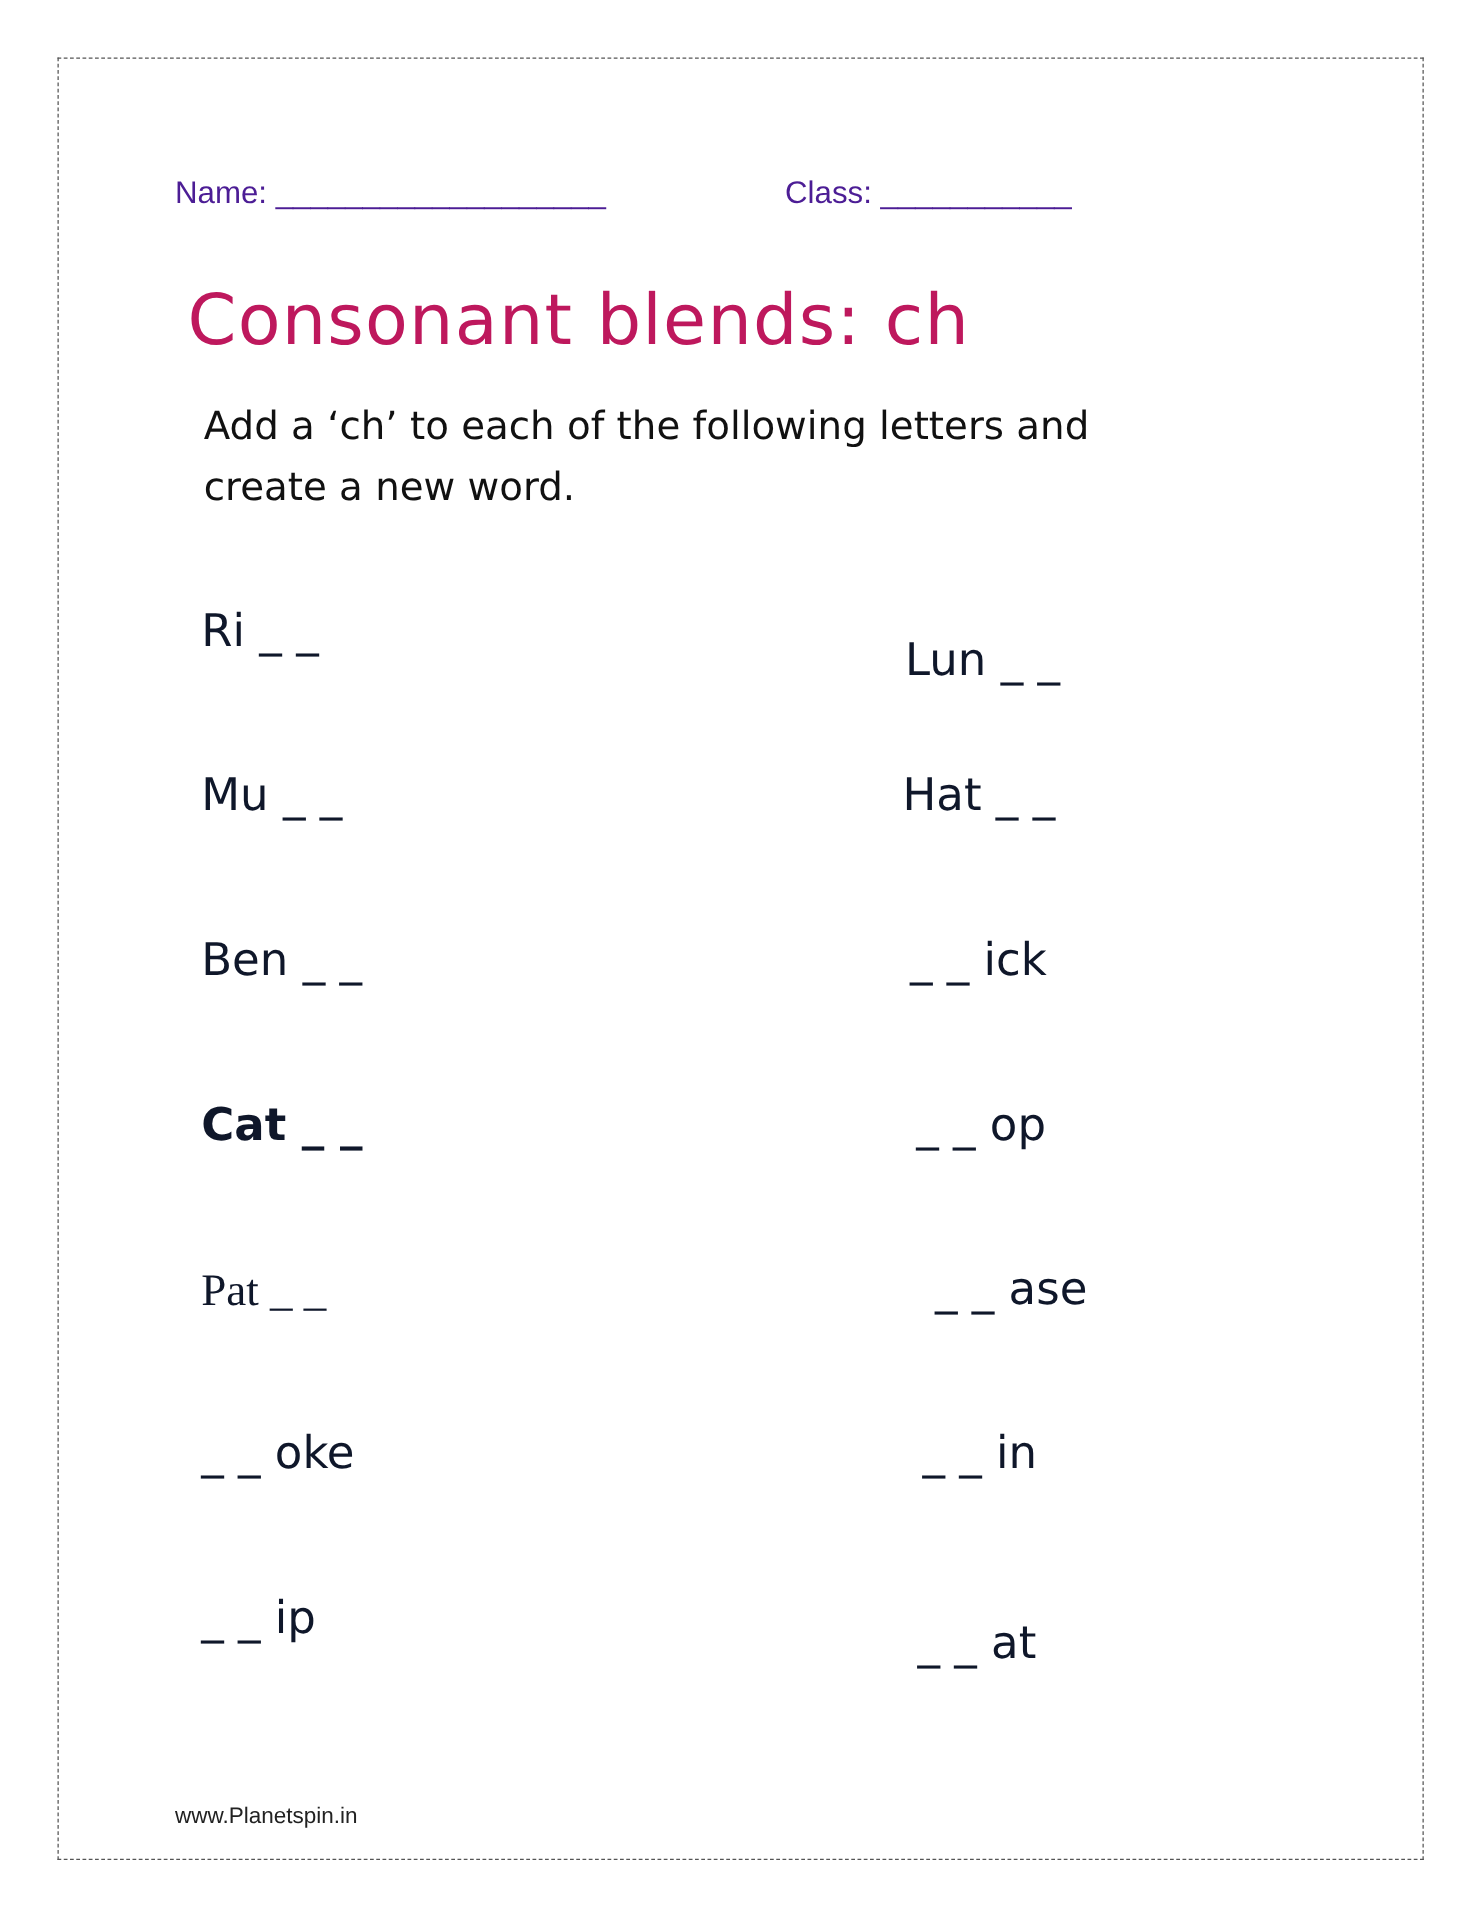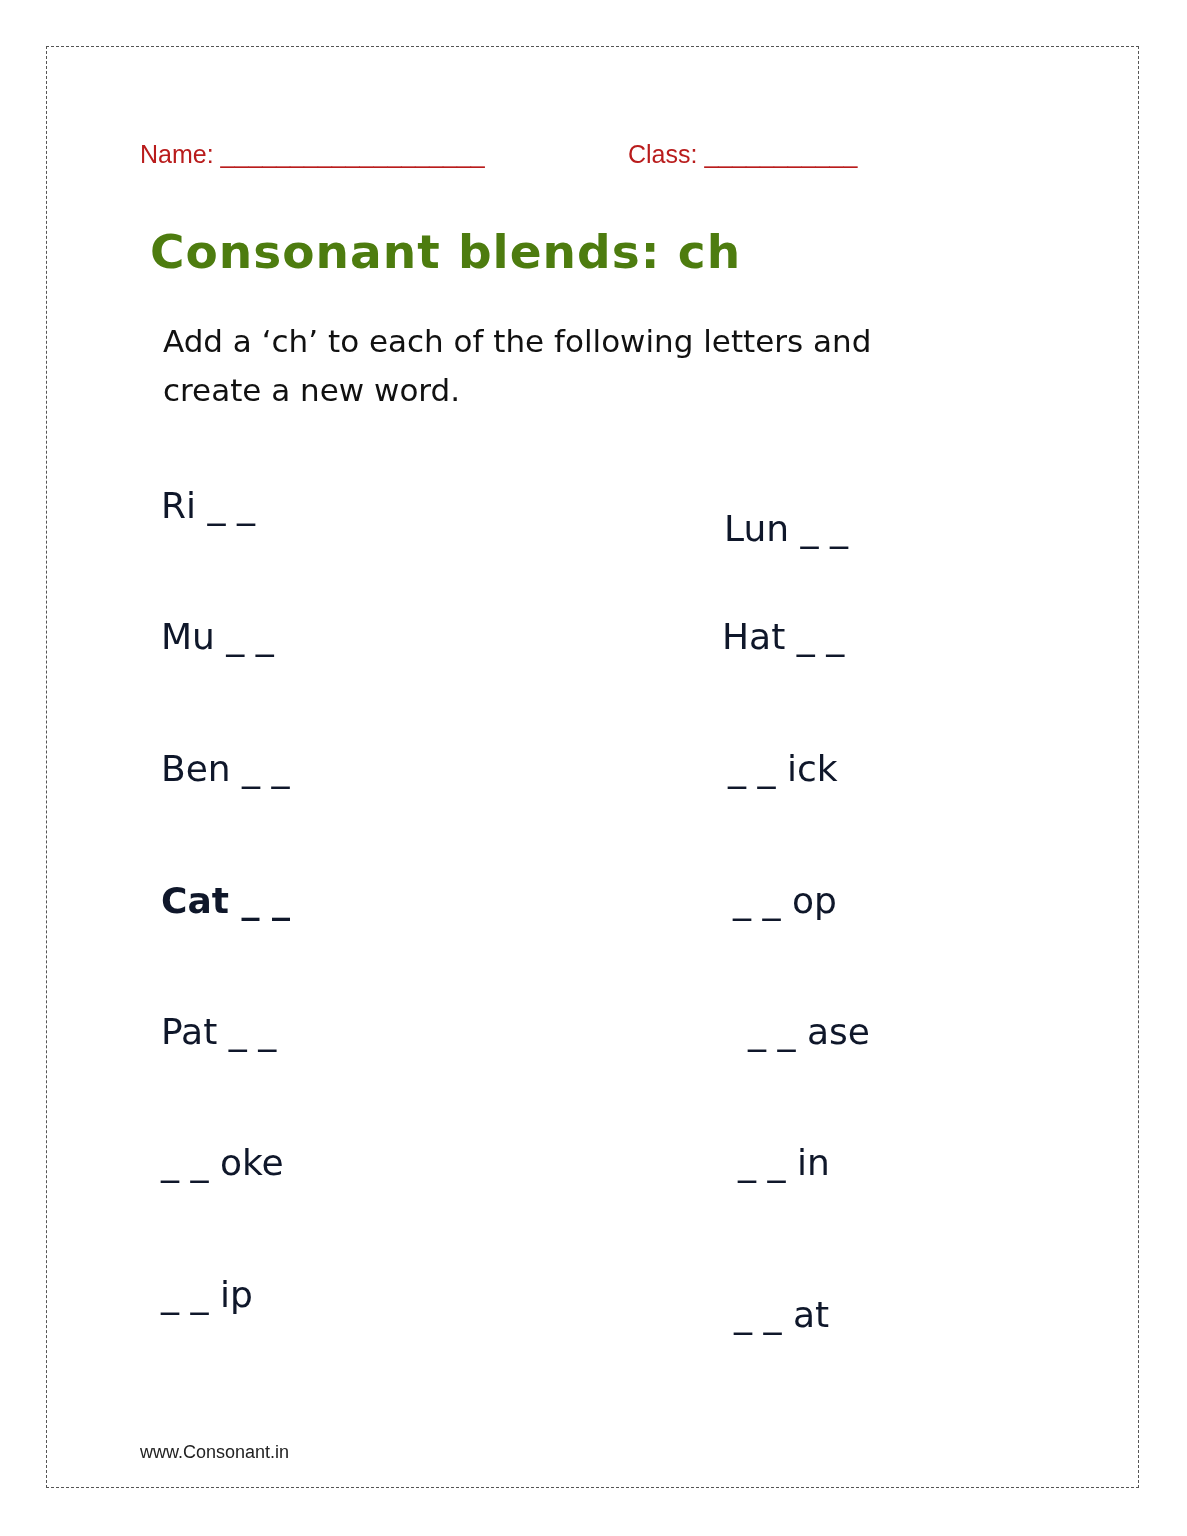--- a/index.html
+++ b/index.html
@@ -3,28 +3,28 @@
   <meta charset="utf-8">
   <style>
     html, body { margin: 0; padding: 0; background: #ffffff; }
     body { width: 1187px; height: 1536px; position: relative; overflow: hidden; }
     .page-border {
       position: absolute; left: 46px; top: 46px; width: 1093px; height: 1442px;
       border: 1.5px dashed #555555; box-sizing: border-box;
     }
     .header-line {
       position: absolute; top: 140px; font-family: "Liberation Sans", sans-serif;
-      font-size: 25px; color: #b91c1c; white-space: pre;
+      font-size: 25px; color: #4c1d95; white-space: pre;
     }
     .name-field { left: 140px; }
     .class-field { left: 628px; }
     .title {
       position: absolute; left: 150px; top: 224px; margin: 0;
-      font-family: "DejaVu Sans", sans-serif; font-weight: bold; font-size: 47px;
-      color: #4d7c0f; letter-spacing: 1px;
+      font-family: "DejaVu Sans", sans-serif; font-weight: normal; font-size: 56px;
+      color: #be185d; letter-spacing: 1px;
     }
     .instructions {
       position: absolute; left: 151px; top: 305px; width: 780px; margin: 12px;
       font-family: "DejaVu Sans", sans-serif; font-size: 31px; line-height: 49px;
       color: #111111;
     }
     .item {
       position: absolute; font-family: "DejaVu Sans", sans-serif; font-size: 36px;
       color: #0f172a; white-space: pre;
     }
@@ -43,28 +43,28 @@
 
 <h1 class="title">Consonant blends: ch</h1>
 
 <p class="instructions">Add a ‘ch’ to each of the following letters and create a new word.</p>
 
 <div>
   <div class="item" style="left:161px; top:485px;">Ri _ _</div>
   <div class="item" style="left:161px; top:616px;">Mu _ _</div>
   <div class="item" style="left:161px; top:748px;">Ben _ _</div>
   <div class="item" style="left:161px; top:880px;font-weight:bold;">Cat _ _</div>
-  <div class="item" style="left:161px; top:1011px;">Pat _ _</div>
+  <div class="item" style="left:161px; top:1011px;font-family:Liberation Serif, serif;">Pat _ _</div>
   <div class="item" style="left:161px; top:1142px;">_ _ oke</div>
   <div class="item" style="left:161px; top:1274px;">_ _ ip</div>
 </div>
 
 <div>
   <div class="item" style="left:724px; top:508px;text-align:center;">Lun _ _</div>
   <div class="item" style="left:722px; top:616px;">Hat _ _</div>
   <div class="item" style="left:728px; top:748px;">_ _ ick</div>
   <div class="item" style="left:733px; top:880px;">_ _ op</div>
   <div class="item" style="left:724px; top:1011px;margin-left:24px;">_ _ ase</div>
   <div class="item" style="left:738px; top:1142px;">_ _ in</div>
   <div class="item" style="left:734px; top:1274px;margin-top:20px;">_ _ at</div>
 </div>
 
-<div class="footer">www.Consonant.in</div>
+<div class="footer">www.Planetspin.in</div>
 
 </body></html>

